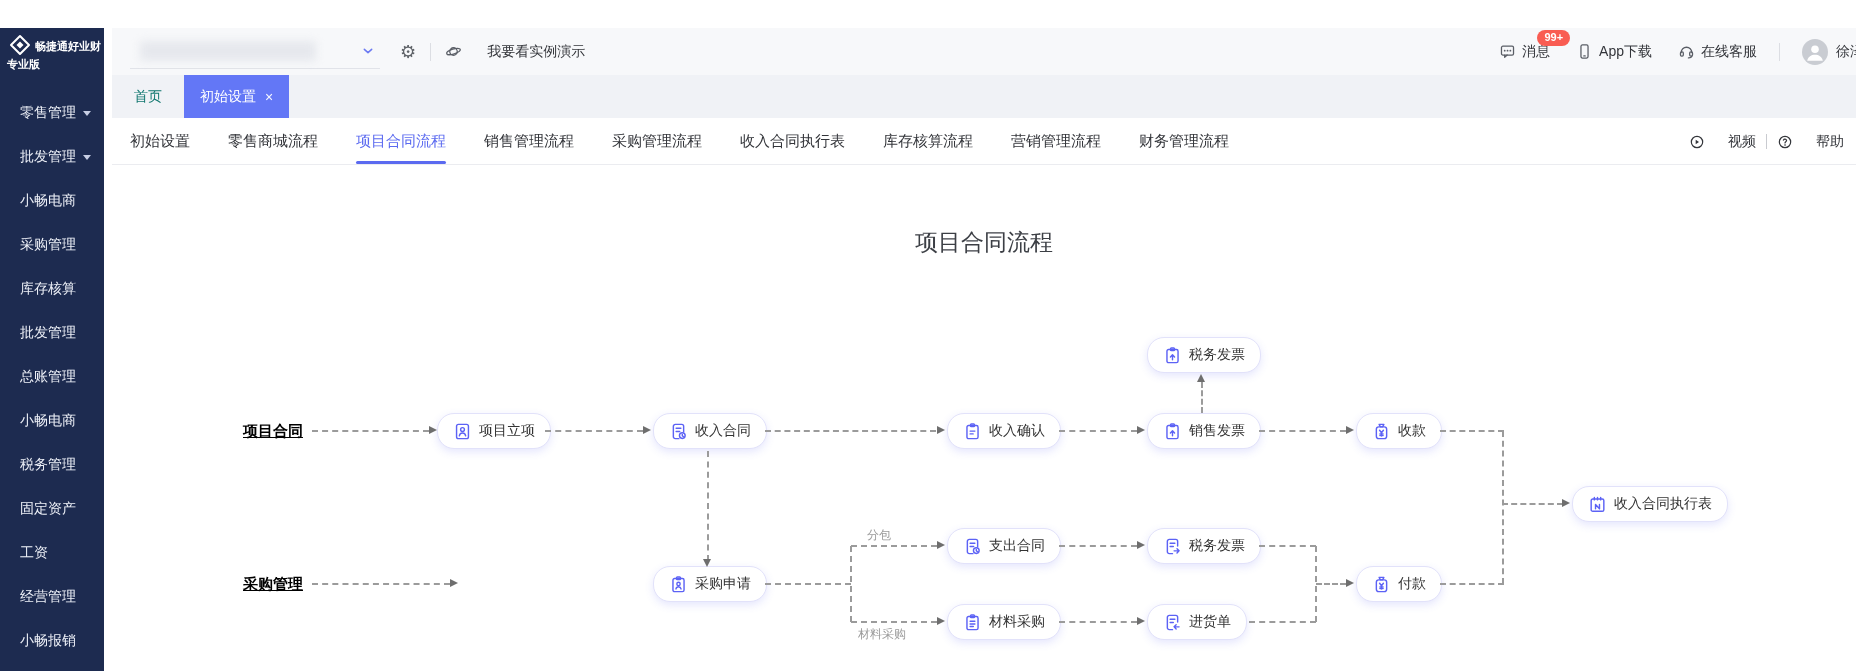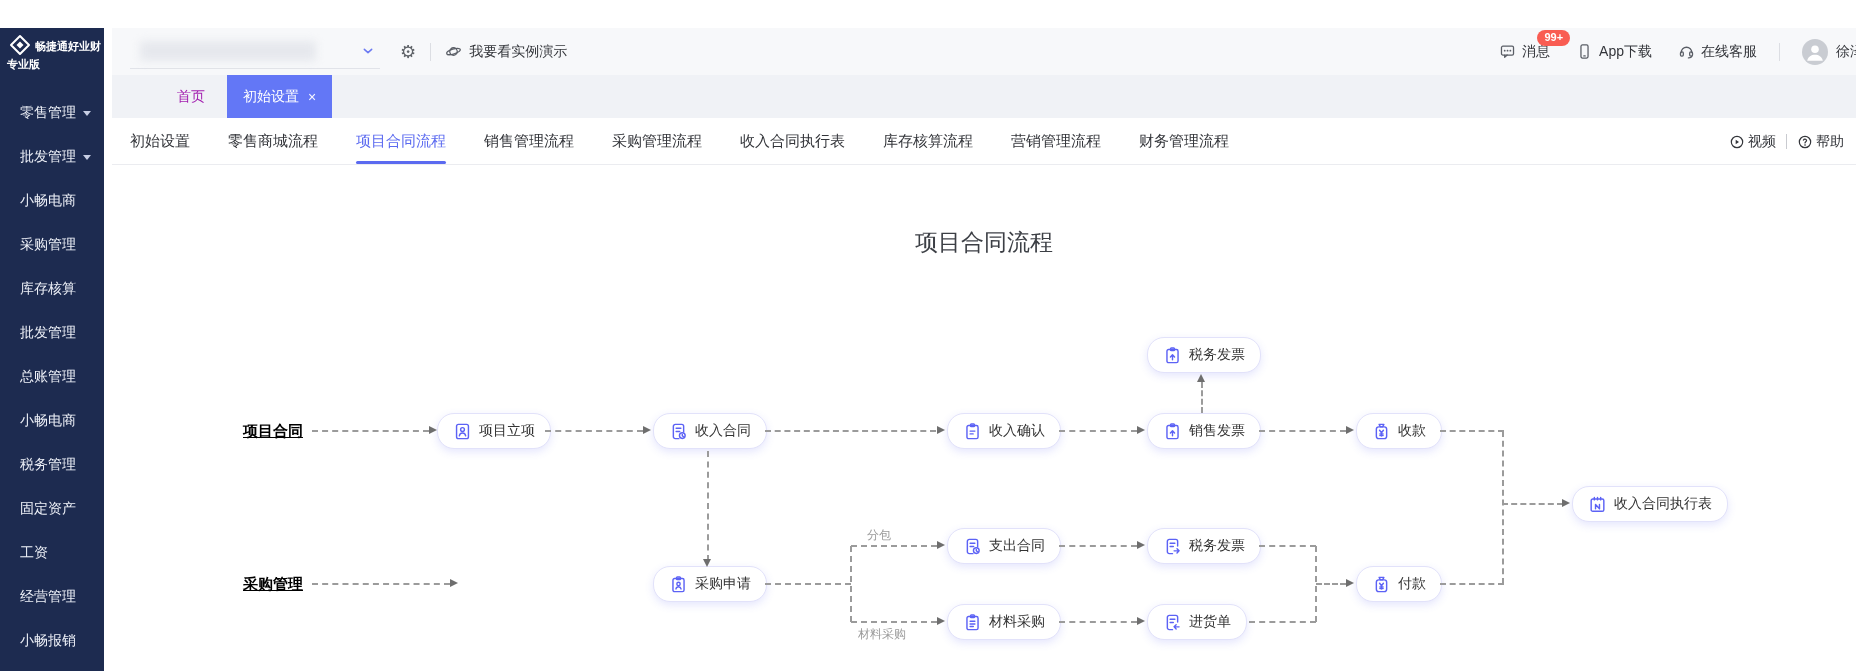--- a/index.html
+++ b/index.html
@@ -20,43 +20,43 @@
   .nav-item { height:44px; display:flex; align-items:center; padding-left:20px; color:#eef1f8; font-size:14px; cursor:pointer; }
   .caret { width:0; height:0; margin-left:7px; border-left:4.5px solid transparent; border-right:4.5px solid transparent; border-top:5px solid #c7cee4; }
 
   
   .topbar { position:absolute; left:112px; top:28px; width:1744px; height:47px; background:#f7f8fa; display:flex; align-items:center; padding-left:18px; }
   .org-select { position:relative; width:250px; height:34px; border-bottom:1px solid #e1e3e9; display:flex; align-items:center; cursor:pointer; }
   .blur-blob { width:176px; height:20px; margin-left:10px; background:#e6e8ed; border-radius:3px; filter:blur(4px); }
   .chevron { margin-left:auto; margin-right:4px; width:16px; height:16px; color:#6b7af2; }
   .gear { margin-left:20px; font-size:18px; color:#5f6368; cursor:pointer; line-height:1; }
   .vdiv { width:1px; height:18px; background:#dcdee3; margin:0 14px; }
-  .demo-link { display:flex; align-items:center; gap:7px; color:#33353a; font-size:14px; cursor:pointer; }
+  .demo-link { display:flex; align-items:center; gap:25px; color:#33353a; font-size:14px; cursor:pointer; }
   .hicon { width:17px; height:17px; color:#5a5e66; flex:none; }
   .tb-right { margin-left:auto; display:flex; align-items:center; }
   .tb-item { display:flex; align-items:center; gap:6px; color:#33353a; font-size:14px; margin-left:26px; cursor:pointer; position:relative; }
   .badge { position:absolute; top:-13px; right:-20px; background:#f95c52; color:#fff; font-size:11px; font-weight:bold; padding:1px 7px 2px; border-radius:9px; line-height:13px; }
   .avatar { width:26px; height:26px; border-radius:50%; background:#c9ccd2; margin-left:22px; overflow:hidden; flex:none; cursor:pointer; }
   .username { display:inline-block; width:20px; overflow:hidden; white-space:nowrap; color:#33353a; font-size:14px; margin-left:8px; }
 
   
   .tabrow { position:absolute; left:112px; top:75px; width:1744px; height:43px; background:#f0f2f6; display:flex; align-items:stretch; }
-  .tab-home { display:flex; align-items:center; padding:0 22px; font-size:14px; color:#a21caf; cursor:pointer;margin-left:43px; }
+  .tab-home { display:flex; align-items:center; padding:0 22px; font-size:14px; color:#0f766e; cursor:pointer; }
   .tab-active { display:flex; align-items:center; gap:9px; padding:0 16px; background:#6377f6; color:#fff; font-size:14px; cursor:pointer; }
   .tab-close { font-size:14px; line-height:1; cursor:pointer; opacity:.95; }
 
   
   .main { position:absolute; left:112px; top:118px; width:1744px; height:553px; background:#fff; }
   .subtabs { height:47px; border-bottom:1px solid #ebecf0; display:flex; align-items:stretch; padding-left:18px; position:relative; }
   .subtab { display:flex; align-items:center; margin-right:38px; font-size:15px; color:#33353a; cursor:pointer; position:relative; white-space:nowrap; }
   .subtab.active { color:#5b6af0; }
   .subtab.active::after { content:""; position:absolute; left:0; right:0; bottom:0; height:3px; border-radius:2px; background:#5b6af0; }
   .st-right { position:absolute; right:12px; top:0; height:47px; display:flex; align-items:center; gap:10px; font-size:14px; color:#33353a; }
   .st-right .hicon { width:16px; height:16px; color:#33353a; }
-  .st-link { display:flex; align-items:center; gap:3px; cursor:pointer; }
+  .st-link { display:flex; align-items:center; gap:23px; cursor:pointer; }
   .st-sep { width:1px; height:15px; background:#c9cbd0; }
 
   
   .canvas { position:absolute; left:0; top:47px; width:1744px; height:506px; }
   .flow-title { position:absolute; left:0; right:0; top:62px; text-align:center; font-size:23px; font-weight:500; color:#3c3f45; }
   .lane-label { position:absolute; font-size:15px; font-weight:bold; color:#000000;text-decoration:underline; }
   .node { position:absolute; height:36px; display:flex; align-items:center; gap:7px; padding:0 15px; background:#fff;
     border:1px solid #e2e2fa; border-radius:17px; box-shadow:0 3px 9px rgba(92,98,245,.16); cursor:pointer; white-space:nowrap; }
   .nicon { width:19px; height:19px; color:#5c62f5; flex:none; }
   .nicon svg, .hicon svg { width:100%; height:100%; display:block; }

